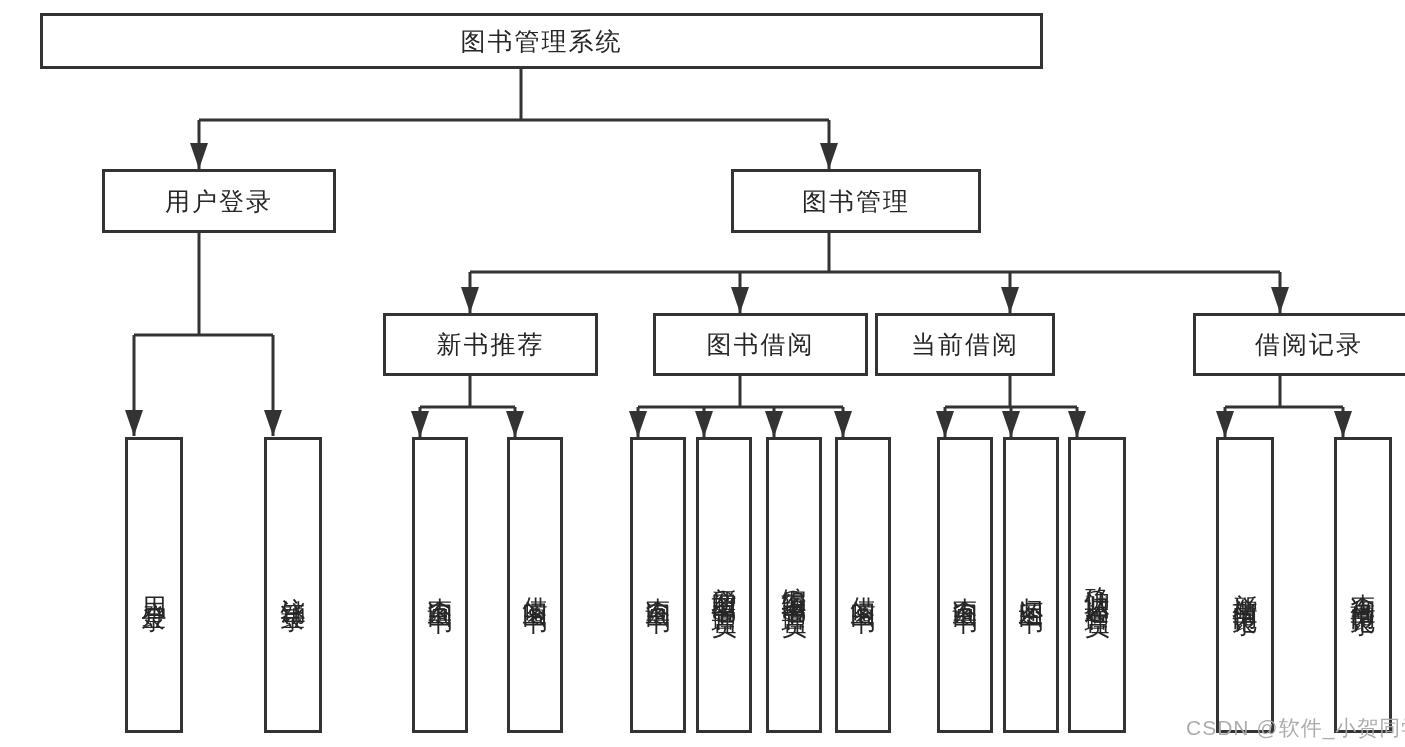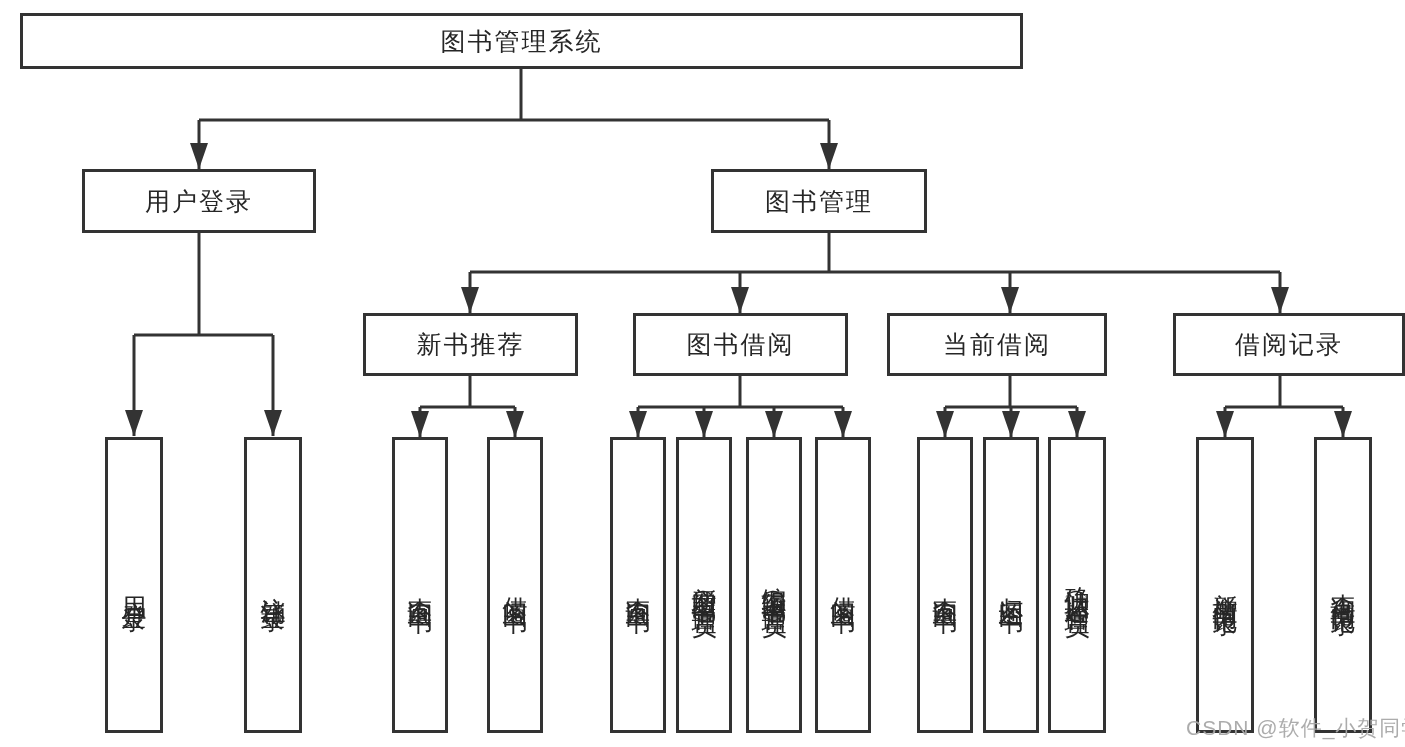--- a/index.html
+++ b/index.html
@@ -17,20 +17,21 @@
     border:3px solid #333333;
     background:#ffffff;
     color:#262626;
     display:flex;
     align-items:center;
     justify-content:center;
     text-align:center;
     font-size:25px;
     letter-spacing:2px;
     line-height:1;
+    margin-left:20px;
   }
   .node.v{
     writing-mode:vertical-rl;
     text-orientation:mixed;
     letter-spacing:4px;
     font-size:25px;
   }
   .watermark{
     position:absolute;
     left:1186px;top:714px;
@@ -108,25 +109,25 @@
       <path d="M1002 411 h18 L1011 437 Z"></path>
       <path d="M1068 411 h18 L1077 437 Z"></path>
       <path d="M1216 411 h18 L1225 437 Z"></path>
       <path d="M1334 411 h18 L1343 437 Z"></path>
     </g>
   </svg>
 
   <div class="node" style="left:20px;top:13px;width:1003px;height:56px">图书管理系统</div>
 
   <div class="node" style="left:82px;top:169px;width:234px;height:64px">用户登录</div>
-  <div class="node" style="left:711px;top:169px;width:216px;height:64px">图书管理</div>
+  <div class="node" style="left:711px;top:169px;width:250px;height:64px">图书管理</div>
 
   <div class="node" style="left:633px;top:313px;width:215px;height:63px">图书借阅</div>
   <div class="node" style="left:363px;top:313px;width:215px;height:63px">新书推荐</div>
-  <div class="node" style="left:887px;top:313px;width:220px;height:63px">当前借阅</div>
+  <div class="node" style="left:855px;top:313px;width:180px;height:63px">当前借阅</div>
   <div class="node" style="left:1173px;top:313px;width:232px;height:63px">借阅记录</div>
 
   <div class="node v" style="left:105px;top:437px;width:58px;height:296px">用户登录</div>
   <div class="node v" style="left:244px;top:437px;width:58px;height:296px">注销登录</div>
 
   <div class="node v" style="left:392px;top:437px;width:56px;height:296px">查询图书</div>
   <div class="node v" style="left:487px;top:437px;width:56px;height:296px">借阅图书</div>
 
   <div class="node v" style="left:610px;top:437px;width:56px;height:296px">查询图书</div>
   <div class="node v" style="left:676px;top:437px;width:56px;height:296px">新增图书（管理员）</div>

